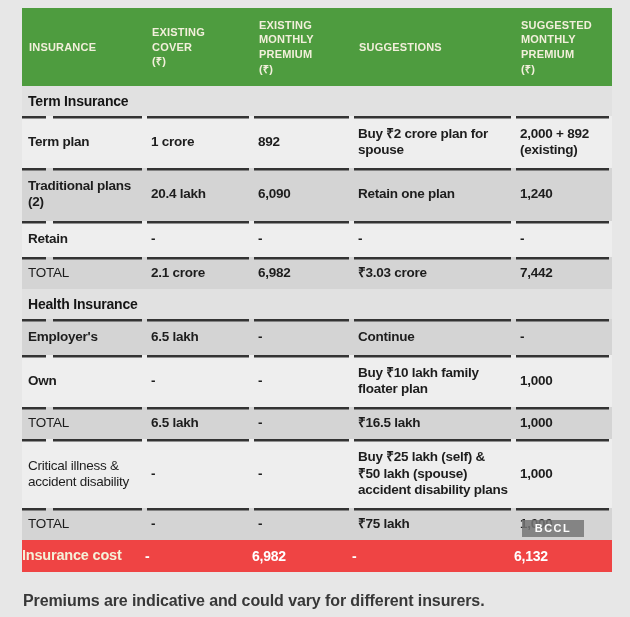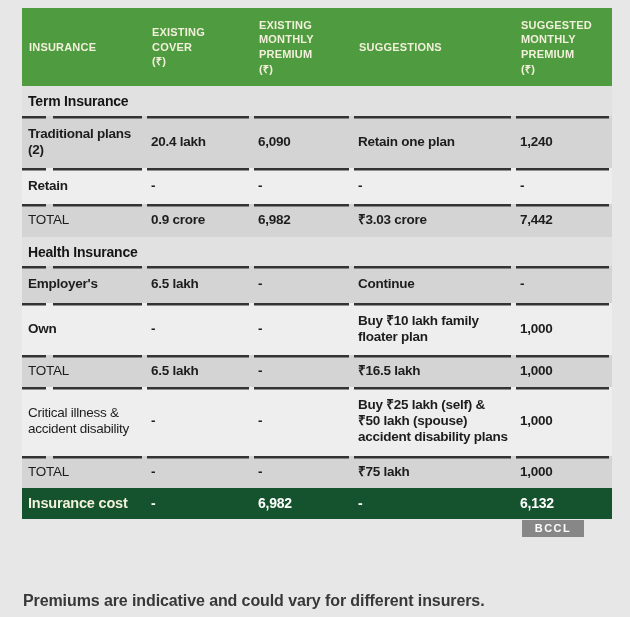--- a/index.html
+++ b/index.html
@@ -47,23 +47,23 @@
     background-position:2px 0;
   }
   tr.sep td:first-child{
     background-image:linear-gradient(#333,#333),linear-gradient(#333,#333);
     background-repeat:no-repeat,no-repeat;
     background-size:24px 2.5px,calc(100% - 34px) 2.5px;
     background-position:0 0,31px 0;
   }
   td.boldlbl{font-weight:400;}
   tr.grand td{
-    background:#14532d;color:#ffffff;
+    background:#ef4444;color:#ffffff;
     font-size:14px;font-weight:800;
-    padding:7px 5px 7px 6px;
+    padding:7px 5px 7px 0;
   }
   tr.grand td.lbl{color:#f4f1d9;font-size:14.5px;letter-spacing:-.2px;}
   .footnote{
     position:absolute;left:23px;top:592px;
     font-size:16px;font-weight:600;color:#383838;letter-spacing:-.1px;
   }
   .watermark{
     position:absolute;left:522px;top:520px;width:62px;height:17px;
     background:rgba(118,118,118,.85);
     color:#fdfdfd;font-size:11px;font-weight:700;
@@ -101,37 +101,44 @@
           <th>
             <div>SUGGESTED MONTHLY PREMIUM</div>
             <div class="unit">(₹)</div>
           </th>
         </tr>
       </thead>
     <tbody>
         <tr class="section">
           <td colspan="5">Term Insurance</td>
         </tr>
+        <tr class="light sep">
+          <td class="lbl">Term plan</td>
+          <td>1 crore</td>
+          <td>892</td>
+          <td>Buy ₹2 crore plan for spouse</td>
+          <td>2,000 + 892 (existing)</td>
+        </tr>
         <tr class="dark sep">
           <td class="lbl">Traditional plans (2)</td>
           <td>20.4 lakh</td>
           <td>6,090</td>
           <td>Retain one plan</td>
           <td>1,240</td>
         </tr>
         <tr class="light sep">
           <td class="lbl">Retain</td>
           <td>-</td>
           <td>-</td>
           <td>-</td>
           <td>-</td>
         </tr>
         <tr class="total dark sep">
           <td class="lbl boldlbl">TOTAL</td>
-          <td>0.9 crore</td>
+          <td>2.1 crore</td>
           <td>6,982</td>
           <td>₹3.03 crore</td>
           <td>7,442</td>
         </tr>
         <tr class="section">
           <td colspan="5">Health Insurance</td>
         </tr>
         <tr class="dark sep">
           <td class="lbl">Employer's</td>
           <td>6.5 lakh</td>

